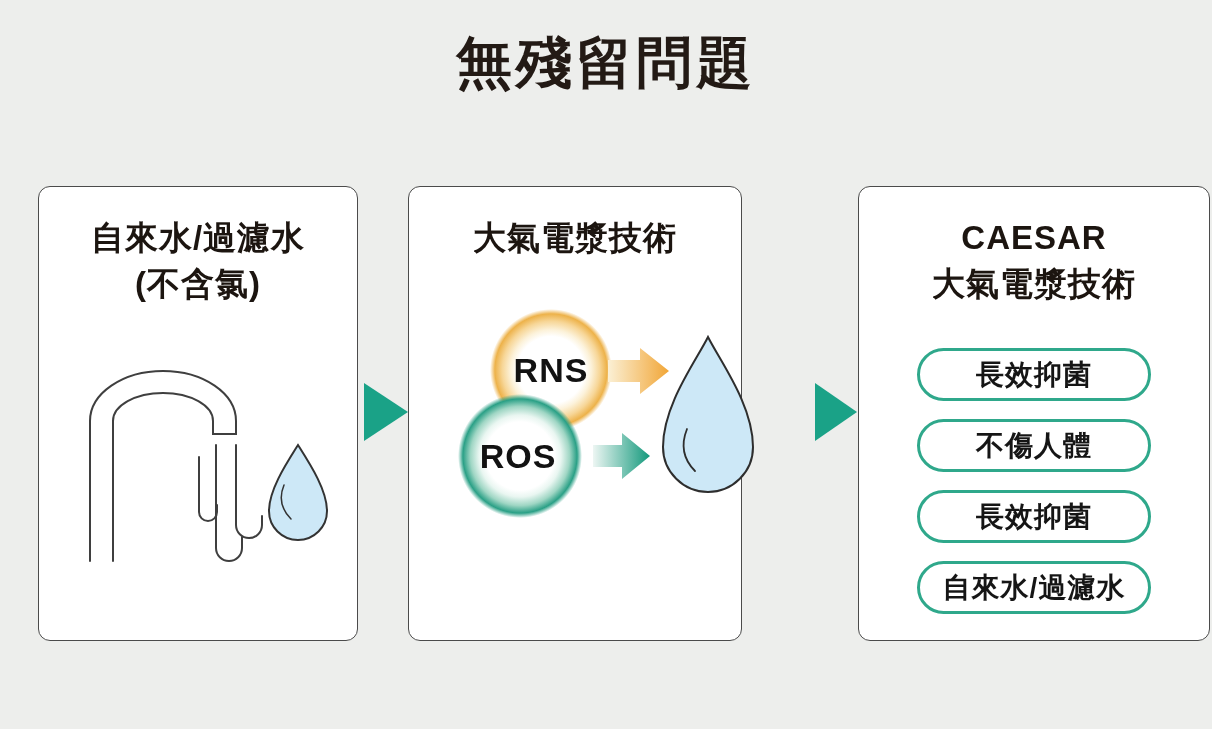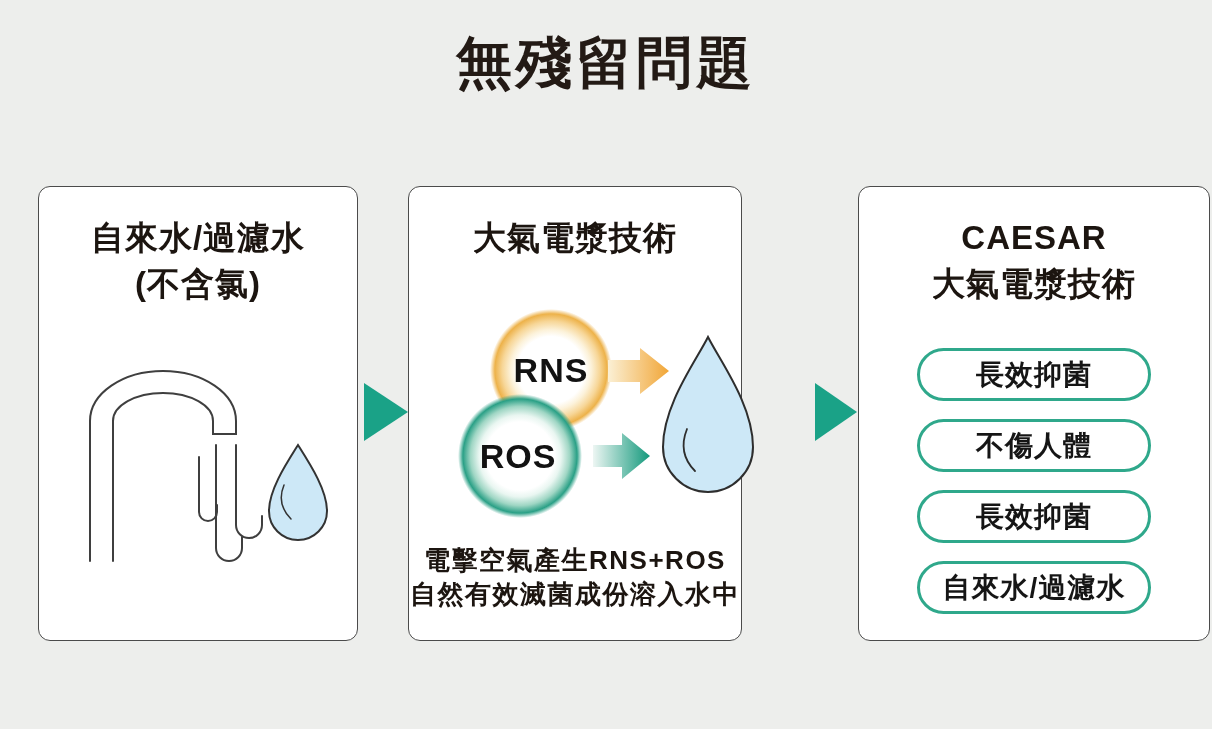--- a/index.html
+++ b/index.html
@@ -112,24 +112,20 @@
     <circle cx="519" cy="455" r="62" fill="url(#rosGrad)"></circle>
     <text x="550" y="381" text-anchor="middle" class="bubble-label">RNS</text>
     <text x="517" y="467" text-anchor="middle" class="bubble-label">ROS</text>
     <polygon points="607,359 639,359 639,347 668,370 639,393 639,381 607,381" fill="url(#arrowOrange)"></polygon>
     <polygon points="592,444 621,444 621,432 649,455 621,478 621,466 592,466" fill="url(#arrowTeal)"></polygon>
     <g>
       <path d="M707,336 C719,360 752,404 752,446 A45,45 0 1 1 662,446 C662,404 695,360 707,336 Z" fill="#cde8f7" stroke="#2e2e2e" stroke-width="2"></path>
       <path d="M686,428 C680,443 682,458 694,470" fill="none" stroke="#2e2e2e" stroke-width="1.8" stroke-linecap="round"></path>
     </g>
   </svg>
-  <div class="caption">
-    <div>電擊空氣產生RNS+ROS</div>
-    <div>自然有效滅菌成份溶入水中</div>
-  </div>
 </section>
 
 <section class="panel" id="panel-result">
   <div class="heading">
     <div>CAESAR</div>
     <div>大氣電漿技術</div>
   </div>
   <div class="pill-stack">
     <div class="pill">長效抑菌</div>
     <div class="pill">不傷人體</div>

